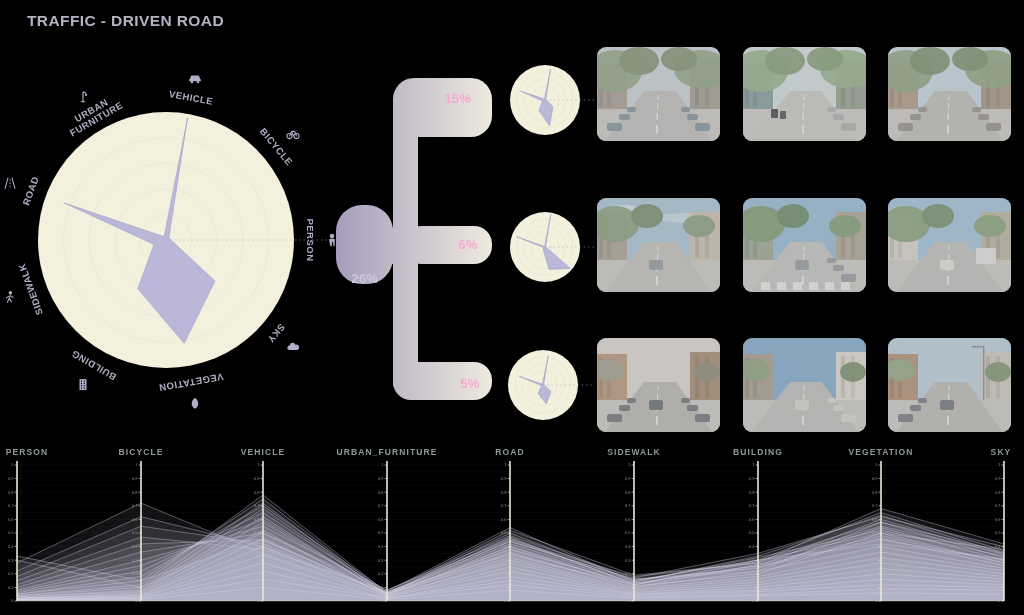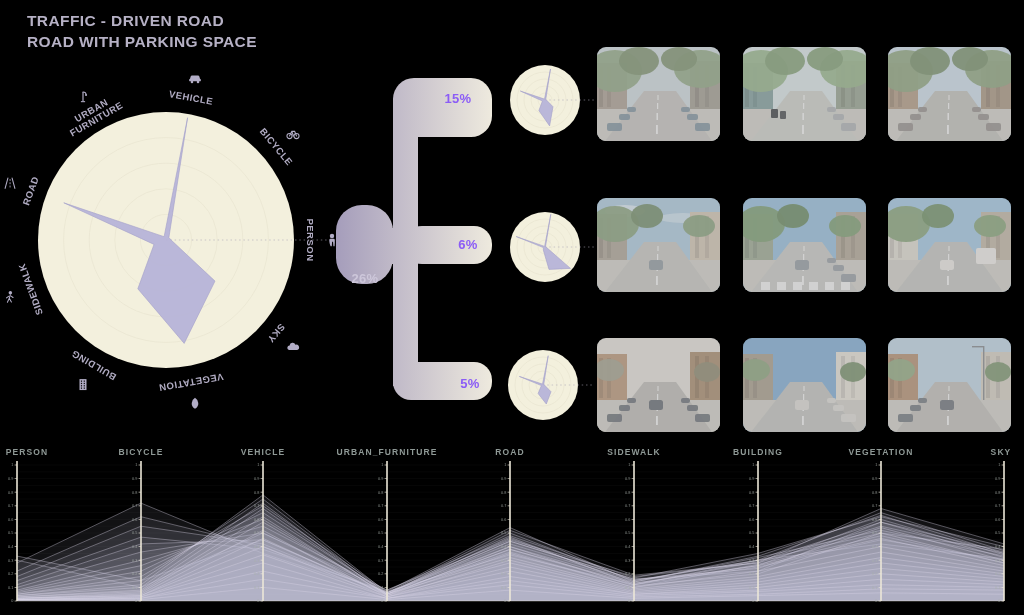--- a/index.html
+++ b/index.html
@@ -1,35 +1,35 @@
 <!DOCTYPE html>
 <html><head>
 <meta charset="utf-8">
 <style>
   html,body{margin:0;padding:0;background:#000;}
   body{width:1024px;height:615px;overflow:hidden;font-family:"Liberation Sans",sans-serif;}
   .stage{position:relative;width:1024px;height:615px;background:#000;}
   .title{position:absolute;left:27px;top:10px;color:#b6b1c5;font-weight:bold;font-size:15.5px;letter-spacing:.4px;line-height:21px;white-space:pre;}
   svg.abs{position:absolute;}
-  .pct{position:absolute;font-weight:bold;font-size:13px;width:56px;text-align:center;color:#8b5cf6;letter-spacing:.3px;}
+  .pct{position:absolute;font-weight:bold;font-size:13px;width:56px;text-align:center;color:#f9a8d4;letter-spacing:.3px;}
   .pct-root{color:#cdc7da;margin-top:32px;}
   .radar-label{position:absolute;color:#b1acc3;font-weight:bold;font-size:9.5px;letter-spacing:.5px;text-align:center;line-height:10px;white-space:nowrap;}
   .radar-icon{position:absolute;width:14px;height:14px;}
   .radar-icon svg{width:14px;height:14px;fill:#b2adc6;}
   .radar-icon .o{fill:none;stroke:#b2adc6;stroke-width:.9;stroke-linecap:round;}
   .photo{position:absolute;width:123px;height:94px;border-radius:9px;overflow:hidden;filter:saturate(.72) brightness(1.06);opacity:.82;background:#20252a;}
   .photo svg{display:block;width:123px;height:94px;}
   .axis-label{position:absolute;top:447px;transform:translateX(-50%);color:#8f9996;font-weight:bold;font-size:8.5px;letter-spacing:1.1px;white-space:nowrap;}
 </style>
 </head>
 <body>
 
 <div class="stage">
 
-  <div class="title"><span>TRAFFIC - DRIVEN ROAD</span><br><span>ROAD WITH PARKING SPACE</span></div>
+  <div class="title"><span>TRAFFIC - DRIVEN ROAD</span><br></div>
 
   <svg id="radar-main" class="abs" style="left:-9px;top:65px;width:350px;height:350px" viewBox="0 0 350 350">
       <circle cx="175" cy="175" r="128" fill="#f3f0dd"></circle>
       <circle cx="175" cy="175" r="25.6" fill="none" stroke="#eae6d2" stroke-width="0.8"></circle>
       <circle cx="175" cy="175" r="51.2" fill="none" stroke="#eae6d2" stroke-width="0.8"></circle>
       <circle cx="175" cy="175" r="76.8" fill="none" stroke="#eae6d2" stroke-width="0.8"></circle>
       <circle cx="175" cy="175" r="102.4" fill="none" stroke="#eae6d2" stroke-width="0.8"></circle>
       <line x1="175" y1="175" x2="350" y2="175" stroke="#a9a5b5" stroke-width="0.8" stroke-dasharray="1.5,2.8" opacity="0.7"></line>
       <polygon points="180.1,175.0 177.9,172.5 196.6,52.7 173.1,171.7 72.8,137.8 163.0,179.4 146.8,223.8 193.2,278.4 224.0,216.1" fill="#b5b2d8" fill-opacity="0.92" stroke="#a29fc9" stroke-width="0.6"></polygon>
     </svg>

